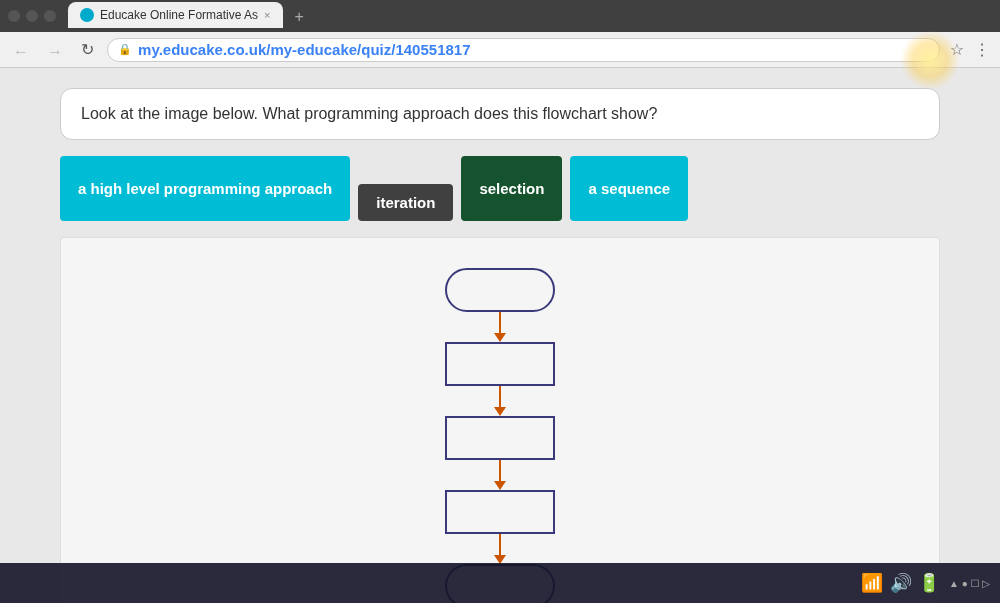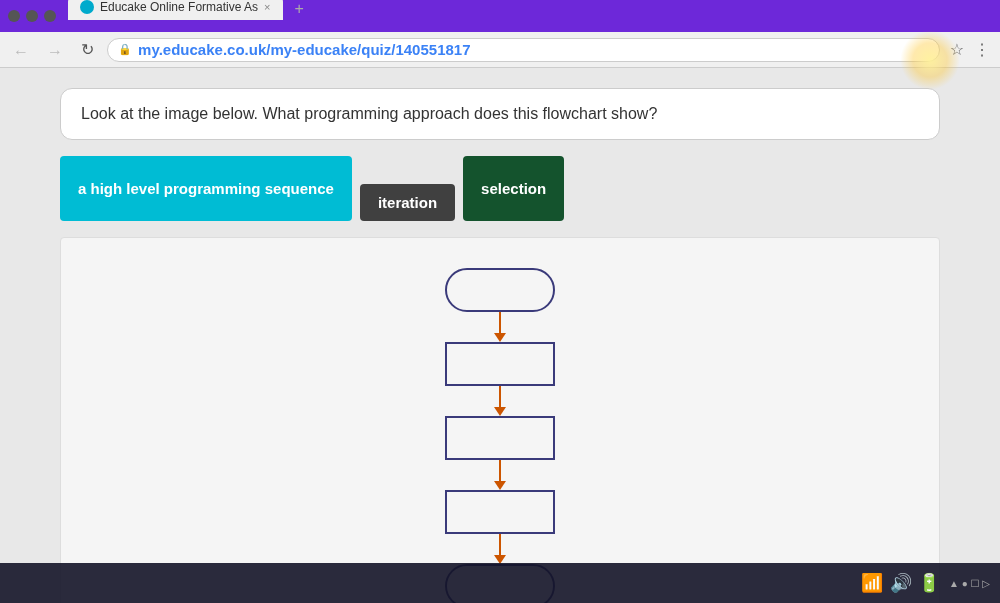--- a/index.html
+++ b/index.html
@@ -30,24 +30,24 @@
       position: absolute;
       top: 0; left: 0;
       width: 1000px;
       height: 603px;
       z-index: 1;
     }
 
     
     .title-bar {
       height: 32px;
-      background: #6d28d9;
-      display: flex;
-      align-items: center;
-      padding: 12px 8px;
+      background: #404040;
+      display: flex;
+      align-items: center;
+      padding: 4px 8px;
       gap: 4px;
     }
 
     .window-controls {
       display: flex;
       gap: 6px;
       margin-right: 8px;
     }
 
     .win-btn {
@@ -363,23 +363,24 @@
   </div>
 
   <div class="browser-content">
     <div class="page-content">
 
       <div class="question-box">
         <span class="question-text">Look at the image below. What programming approach does this flowchart show?</span>
       </div>
 
       <div class="answer-options">
-        <button class="answer-btn cyan">a high level programming sequence</button>
+        <button class="answer-btn cyan">a high level programming approach</button>
         <button class="answer-btn blue">iteration</button>
         <button class="answer-btn teal">selection</button>
+        <button class="answer-btn cyan">a sequence</button>
       </div>
 
       <div class="flowchart-container">
         <div class="flowchart">
 
           <div class="fc-oval"></div>
 
           <div class="fc-arrow">
             <div class="fc-line"></div>
             <div class="fc-arrowhead"></div>

